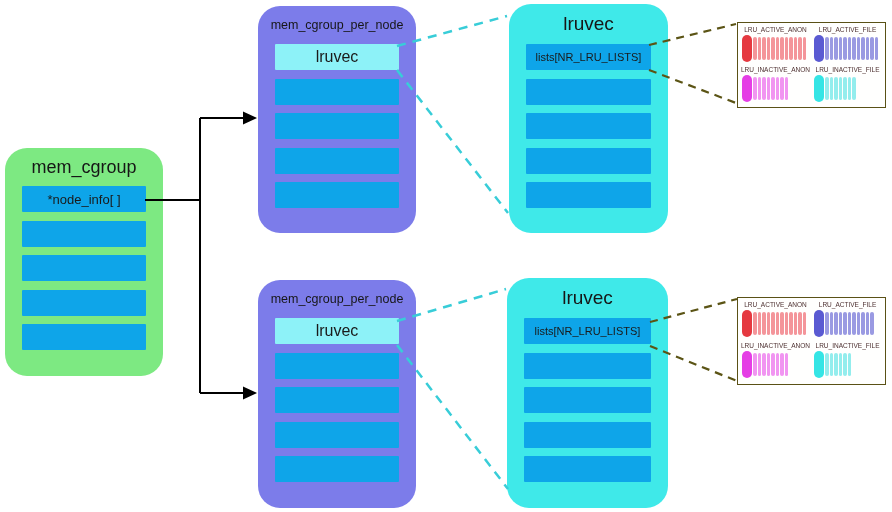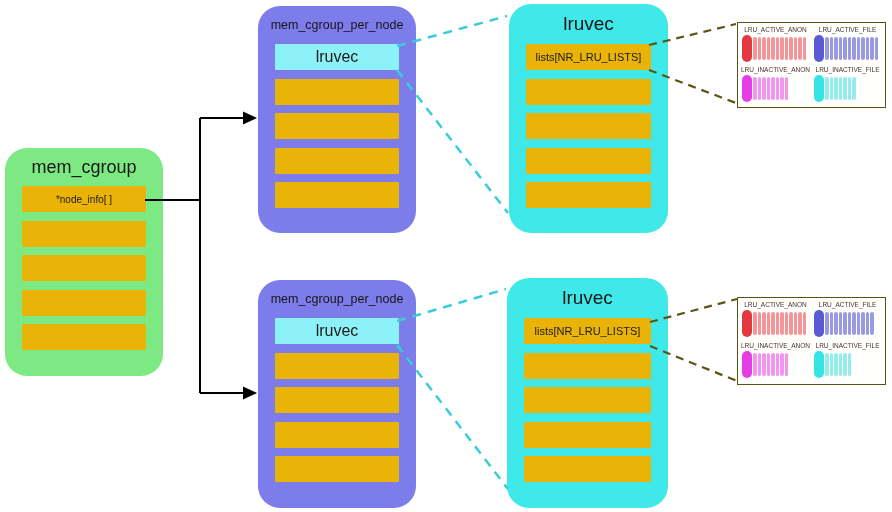--- a/index.html
+++ b/index.html
@@ -14,26 +14,26 @@
   .cyanbox{background:#3fe9e9;}
   .box-title{
     height:38px;display:flex;align-items:center;justify-content:center;
     color:#161616;white-space:nowrap;
   }
   .t-big{font-size:18px;}
   .t-small{font-size:12.5px;}
   .t-lruvec{font-size:19px;}
   .rows{display:flex;flex-direction:column;gap:8.5px;}
   .srow{
-    height:26px;border-radius:1px;background:#eab308;
+    height:26px;border-radius:1px;background:#0ea5e9;
     display:flex;align-items:center;justify-content:center;
     color:#1a1a1a;white-space:nowrap;
   }
   .row-lightcyan{background:#8df2f8;font-size:16px;}
-  .row-pointer{font-size:10px;}
+  .row-pointer{font-size:13px;}
   .row-lists{font-size:11px;}
   
   .panel{
     position:absolute;background:#fffffe;border:1.5px solid #5a5116;
     box-sizing:border-box;display:grid;grid-template-columns:1fr 1fr;
     column-gap:5px;row-gap:2px;padding:3px 4px 4px 4px;
   }
   .quad{display:flex;flex-direction:column;align-items:flex-start;min-width:0;}
   .quad-label{
     align-self:center;font-size:6.5px;line-height:8px;color:#4d3030;

